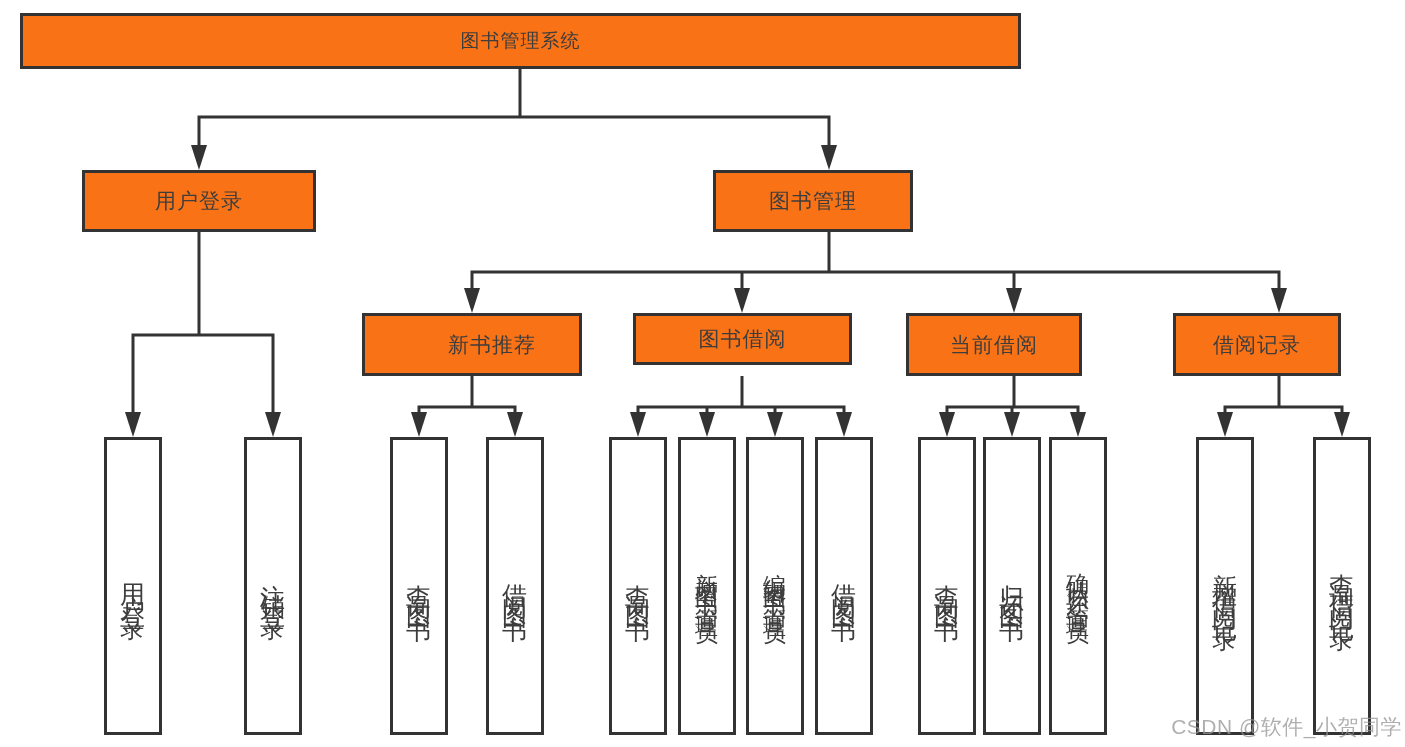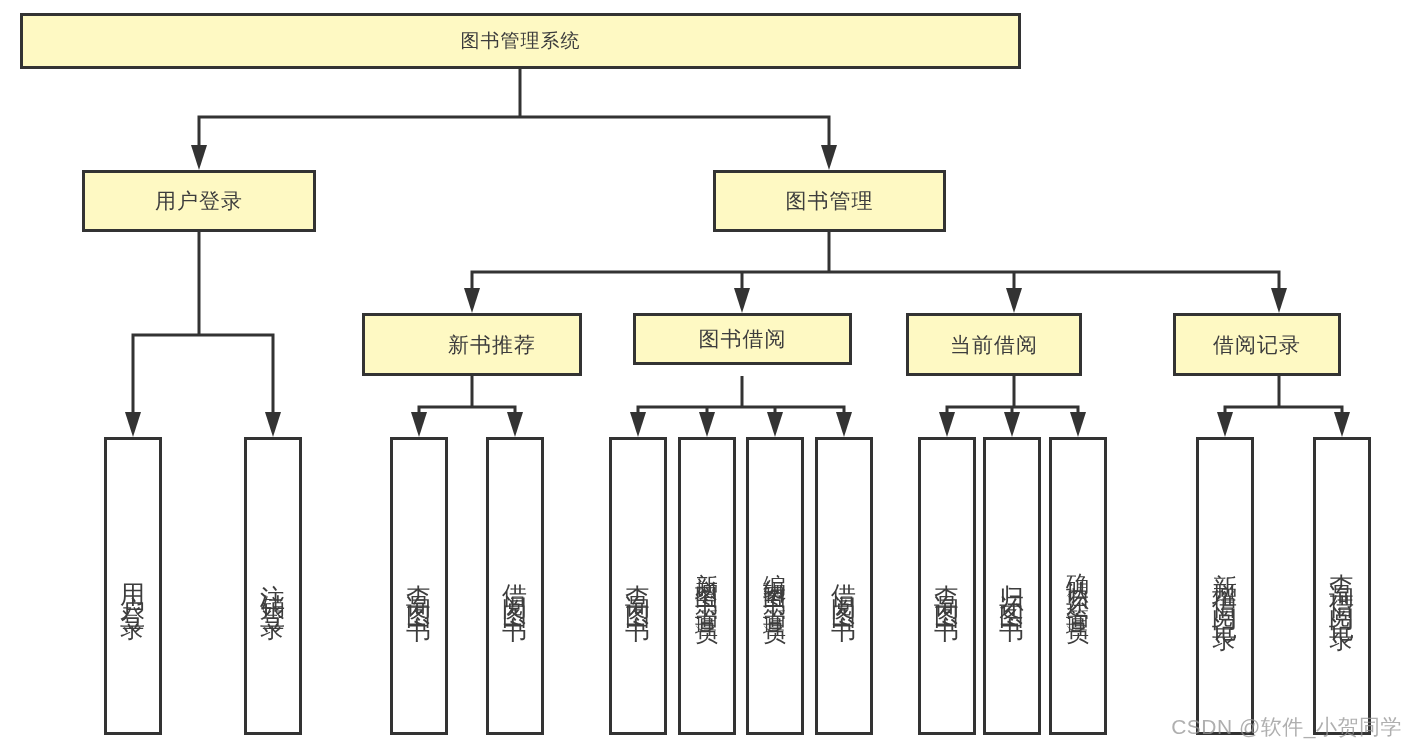--- a/index.html
+++ b/index.html
@@ -18,21 +18,21 @@
   #connectors {
     position: absolute;
     left: 0;
     top: 0;
     z-index: 1;
   }
   .hbox {
     position: absolute;
     box-sizing: border-box;
     border: 3px solid #333333;
-    background: #fef9c3;
+    background: #f97316;
     display: flex;
     align-items: center;
     justify-content: center;
     font-size: 21px;
     letter-spacing: 1px;
     color: #3d3d3d;
     z-index: 2;
     font-family: Liberation Serif, serif;
   }
   .leaf {
@@ -120,21 +120,21 @@
       <polygon points="1004,412 1020,412 1012,437"></polygon>
       <polygon points="1070,412 1086,412 1078,437"></polygon>
       <polygon points="1217,412 1233,412 1225,437"></polygon>
       <polygon points="1334,412 1350,412 1342,437"></polygon>
     </g>
   </svg>
 
   <div class="hbox" style="left:20px; top:13px; width:1001px; height:56px; font-size:19px;">图书管理系统</div>
 
   <div class="hbox" style="left:82px; top:170px; width:234px; height:62px;">用户登录</div>
-  <div class="hbox" style="left:713px; top:170px; width:233px; height:62px;">图书管理</div>
+  <div class="hbox" style="left:713px; top:170px; width:200px; height:62px;">图书管理</div>
 
   <div class="hbox" style="left:362px; top:313px; width:220px; height:63px;padding-left:40px;">新书推荐</div>
   <div class="hbox" style="left:633px; top:313px; width:219px; height:52px;">图书借阅</div>
   <div class="hbox" style="left:906px; top:313px; width:176px; height:63px;">当前借阅</div>
   <div class="hbox" style="left:1173px; top:313px; width:168px; height:63px;">借阅记录</div>
 
   <div class="leaf" style="left:104px;">用户登录</div>
   <div class="leaf" style="left:244px;">注销登录</div>
 
   <div class="leaf" style="left:390px;">查询图书</div>

